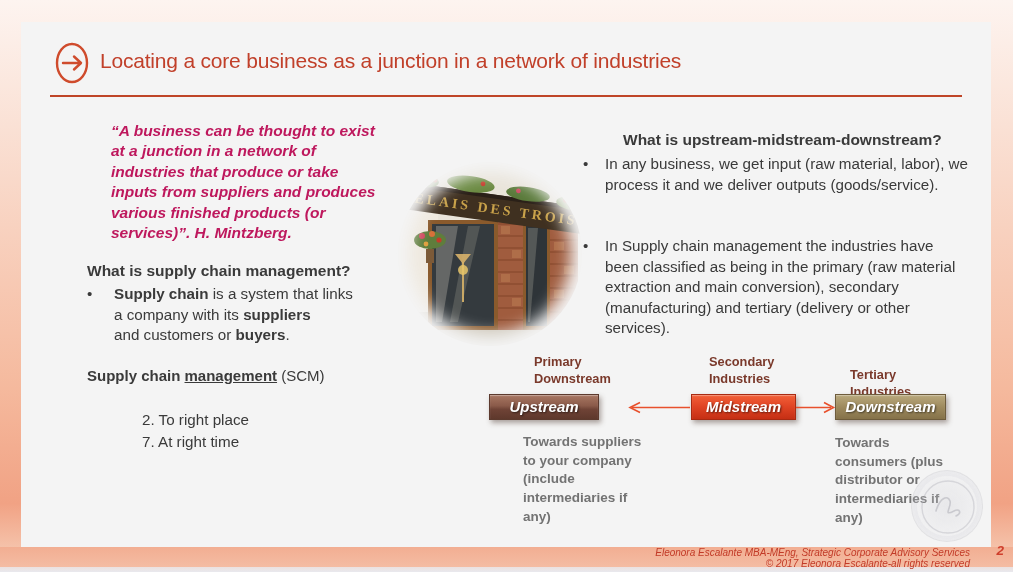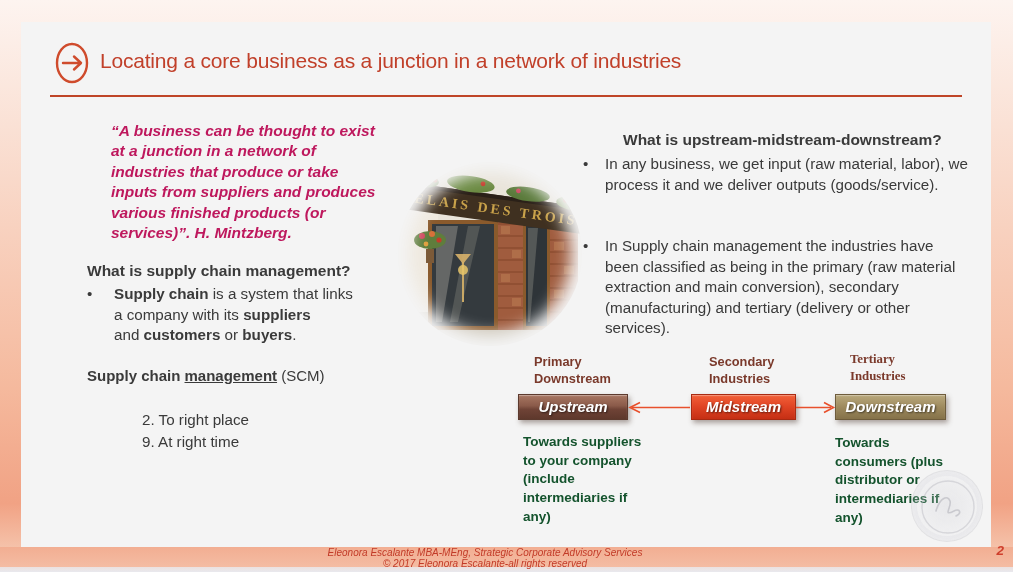--- a/index.html
+++ b/index.html
@@ -52,58 +52,58 @@
   .sb1 { top:132px; }
   .sb2 { top:214px; }
 
   
   .ind-label {
     position:absolute; font-weight:bold; font-size:12.8px; line-height:17px;
     color:#7a392b; white-space:pre-line;
   }
   .lbl-primary { left:513px; top:331px; }
   .lbl-secondary { left:688px; top:331px; }
-  .lbl-tertiary { left:829px; top:329px;font-family:Liberation Serif, serif; }
+  .lbl-tertiary { left:829px; top:344px; }
 
   .stream-btn {
     position:absolute; top:372px; height:26px; line-height:24px; text-align:center;
     font-weight:bold; font-style:italic; font-size:15px; color:#fff;
     text-shadow:1px 1px 2px rgba(0,0,0,.55);
     box-shadow:2px 3px 5px rgba(80,60,50,.45), inset 0 1px 1px rgba(255,255,255,.35);
   }
-  .btn-upstream   { left:497px; width:110px; background:linear-gradient(180deg,#a87763 0%,#8a5a49 45%,#6f4336 60%,#5e382c 100%); border:1px solid #5c3a2e; }
+  .btn-upstream   { left:468px; width:110px; background:linear-gradient(180deg,#a87763 0%,#8a5a49 45%,#6f4336 60%,#5e382c 100%); border:1px solid #5c3a2e; }
   .btn-midstream  { left:670px; width:105px; background:linear-gradient(180deg,#f26038 0%,#e04424 48%,#c52f14 100%); border:1px solid #a82a12; }
   .btn-downstream { left:814px; width:111px; background:linear-gradient(180deg,#b9a87c 0%,#9e8a5e 50%,#857249 100%); border:1px solid #6e5c3c; }
 
   .arrow { position:absolute; top:378px; height:13px; }
   .arrow-left { left:606px; width:65px; }
   .arrow-right { left:774px; width:41px; }
 
   .ind-desc {
     position:absolute; font-weight:bold; font-size:13.5px; line-height:18.7px;
-    color:#14532d; white-space:pre-line;
+    color:#737373; white-space:pre-line;
   }
   .desc-primary { left:502px; top:411px; width:150px; }
   .desc-tertiary { left:814px; top:412px; width:140px; }
 
   
   .watermark {
     position:absolute; left:890px; top:448px; width:72px; height:72px; border-radius:50%;
     background:radial-gradient(circle, rgba(205,205,212,.30) 0%, rgba(222,222,228,.20) 55%, rgba(240,240,244,.08) 68%, transparent 75%);
     box-shadow:inset 0 0 0 5px rgba(185,185,195,.14);
     border:1px solid rgba(160,160,170,.22);
   }
 
   
   .footer-band {
     position:absolute; left:0; top:547px; width:1013px; height:20px;
     background:linear-gradient(180deg,#f2ae92,#f4bca3);
   }
   .footer-text {
-    position:absolute; left:0; top:1px; width:970px; text-align:center;
+    position:absolute; left:0; top:1px; width:970px; text-align:right;
     font-style:italic; font-size:10px; line-height:10.5px; color:#c23b28;
   }
   .page-num {
     position:absolute; right:9px; top:543px;
     font-weight:bold; font-style:italic; font-size:13.5px; color:#cf3f2c;
   }
 </style>
 </head>
 <body>
 
@@ -123,28 +123,28 @@
 at a junction in a network of
 industries that produce or take
 inputs from suppliers and produces
 various finished products (or
 services)”.  H. Mintzberg.</div>
 
     <div class="scm-heading h-dark">What is supply chain management?</div>
 
     <div class="bullet-row scm-bullet">
       <span class="dot">•</span>
-      <span><span style="font-weight: bold;">Supply chain </span><span>is a system that links</span><br><span>a company with its </span><span style="font-weight: bold;">suppliers</span><br><span>and </span><span style="font-weight: bold; text-align: right;">customers</span><span> or </span><span style="font-weight: bold;">buyers</span><span>.</span></span>
+      <span><span style="font-weight: bold;">Supply chain </span><span>is a system that links</span><br><span>a company with its </span><span style="font-weight: bold;">suppliers</span><br><span>and </span><span style="font-weight: normal; text-align: right;">customers</span><span> or </span><span style="font-weight: bold;">buyers</span><span>.</span></span>
     </div>
 
     <div class="scm-para"><span style="font-weight: bold;">Supply chain </span><span style="font-weight: bold; text-decoration: underline;">management</span><span> (SCM)</span><br></div>
 
     <div class="scm-list">
         <div>2. To right place</div>
-        <div>9. At right time</div>
+        <div>7. At right time</div>
       </div>
 
     <div class="photo">
       <svg width="184" height="184" viewBox="0 0 184 184">
         <rect x="0" y="0" width="184" height="184" fill="#e9e4da"></rect>
         <rect x="0" y="28" width="40" height="152" fill="#efe9df"></rect>
         <rect x="0" y="150" width="184" height="34" fill="#cfc8bb"></rect>
 
         <rect x="30" y="58" width="70" height="110" fill="#8a5a2c"></rect>
         <rect x="34" y="62" width="62" height="102" fill="#343a3e"></rect>

